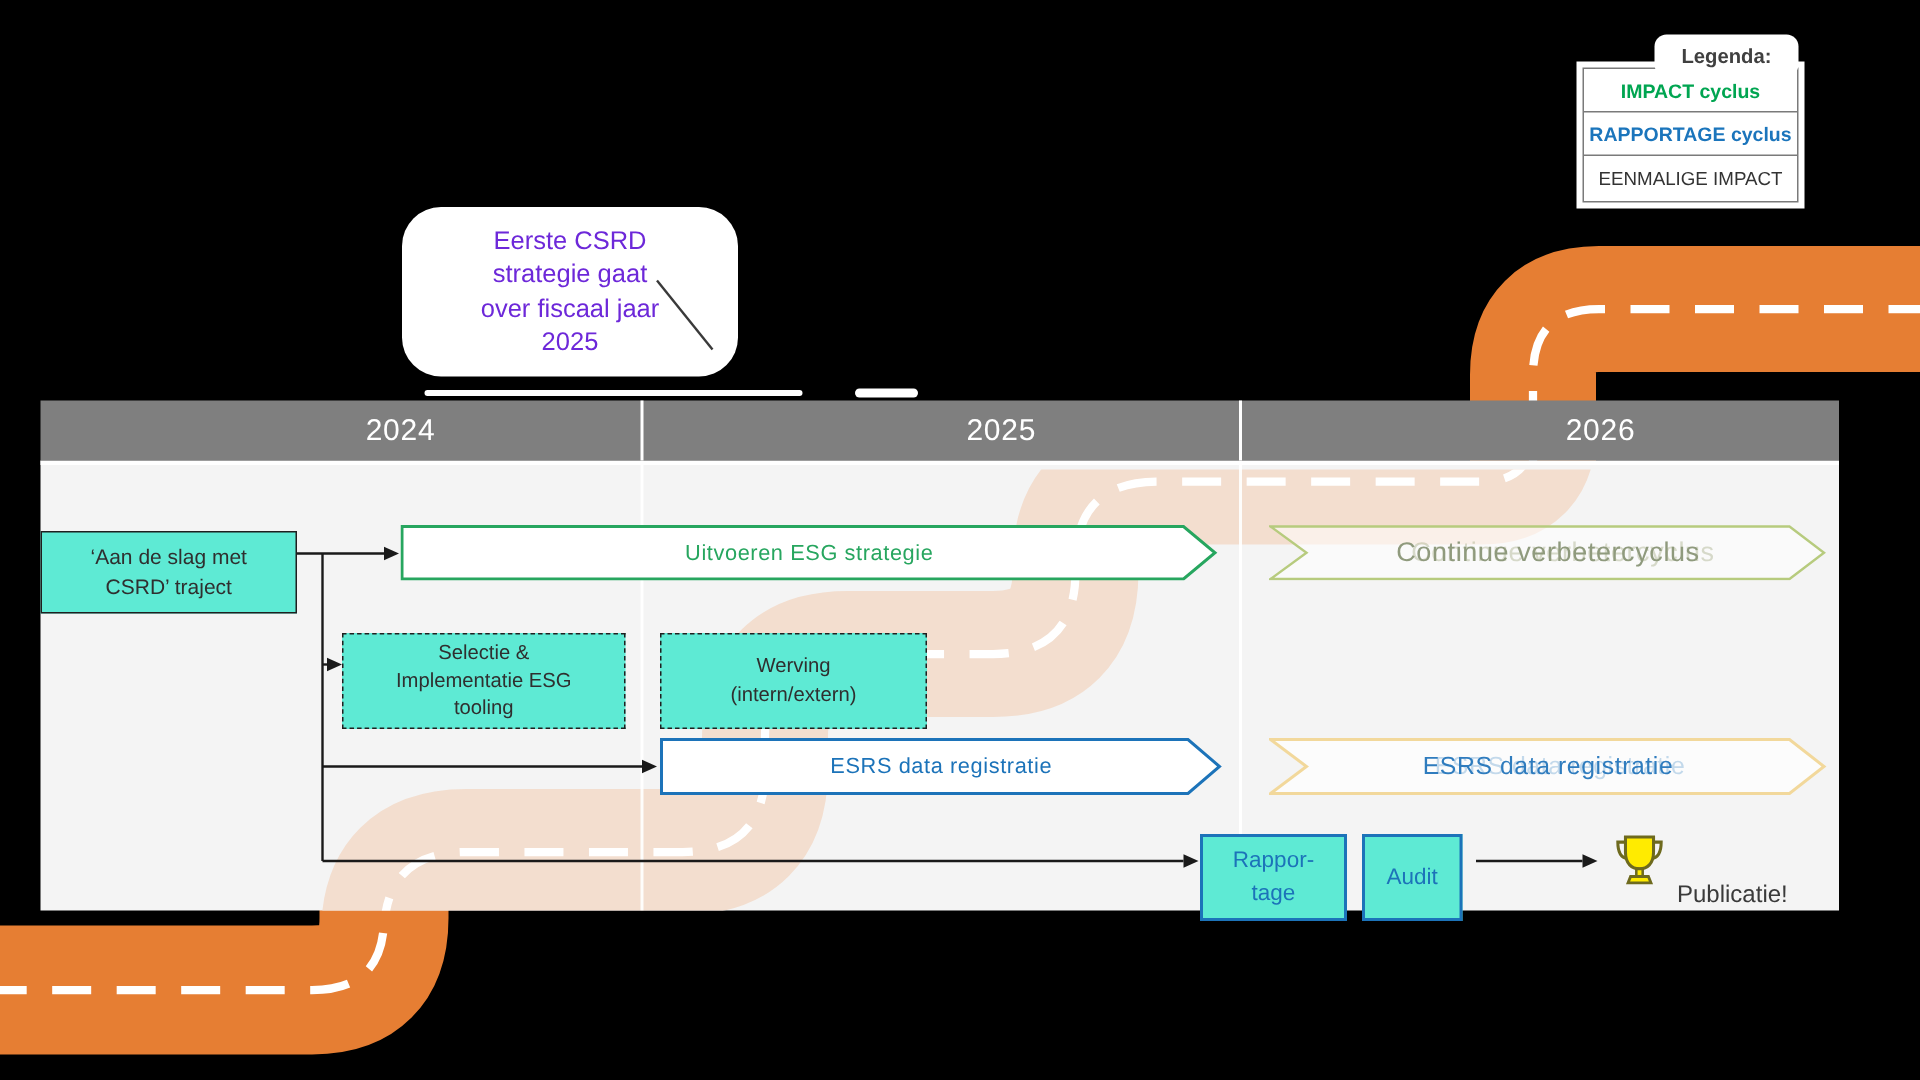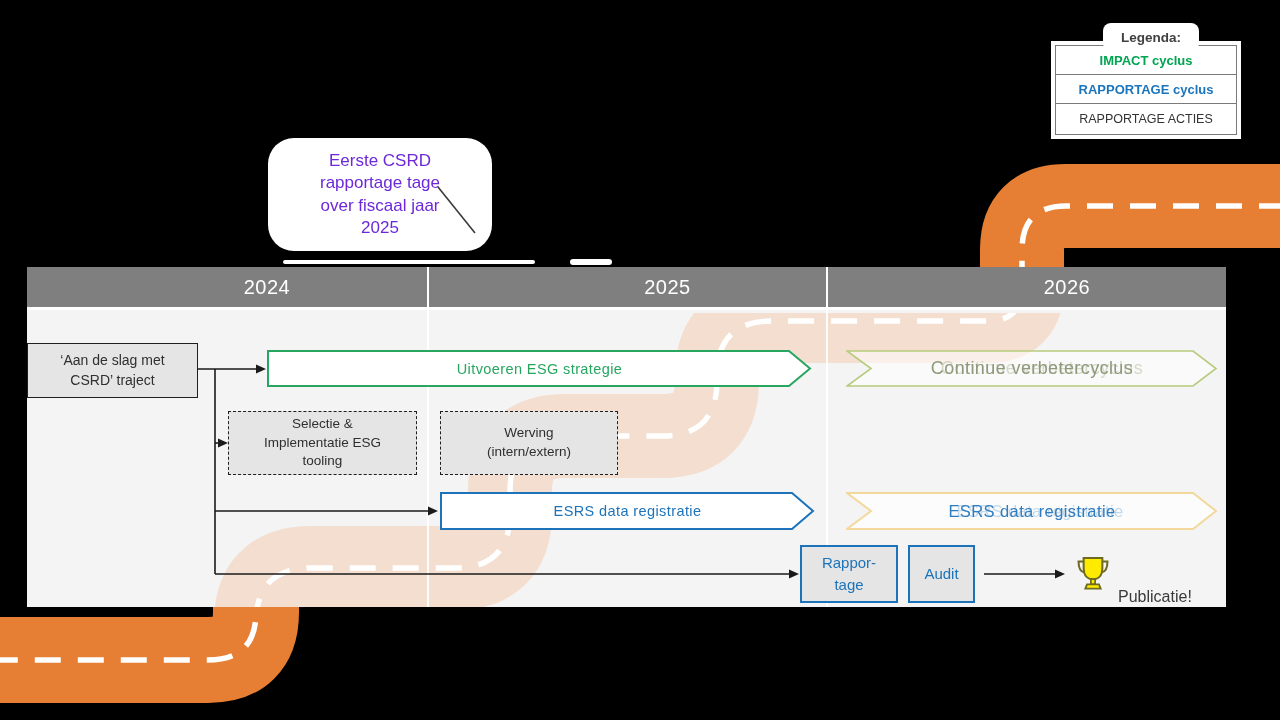--- a/index.html
+++ b/index.html
@@ -13,36 +13,36 @@
   .year-cell{position:absolute;top:0;height:40px;display:flex;align-items:center;justify-content:center;
              color:#ffffff;font-size:20px;font-weight:normal;letter-spacing:.5px;padding-left:40px;}
   .hdr-div{position:absolute;top:0;width:2px;height:40px;background:#fff;}
 
   
   .panel{left:27px;top:307px;width:1199px;height:300px;background:#f4f4f4;border-top:3px solid #fff;
          box-sizing:border-box;z-index:2;overflow:hidden;}
   .col-div{position:absolute;top:0;width:2px;height:297px;background:rgba(255,255,255,.92);z-index:3;}
 
   
-  .node{position:absolute;background:#e5e5e5;box-sizing:border-box;display:flex;flex-direction:column;
-        align-items:center;justify-content:center;text-align:right;z-index:7;line-height:1.38;}
+  .node{position:absolute;background:#5eead4;box-sizing:border-box;display:flex;flex-direction:column;
+        align-items:center;justify-content:center;text-align:right;z-index:7;line-height:1.38;margin-top:11px;}
   .solid-border{border:1.6px solid #1f1f1f;font-size:14px;}
   .dashed-border{border:1.4px dashed #1f1f1f;font-size:13.5px;}
   .blue-border{border:2px solid #1c73b9;color:#1c73b9;font-size:15px;line-height:1.5;}
 
   
   .chev{position:absolute;z-index:5;}
   .chev-label{position:absolute;display:flex;align-items:center;justify-content:center;z-index:7;}
   .txt-green{color:#27a65f;font-size:14.5px;letter-spacing:.4px;}
   .txt-blue{color:#1c73b9;font-size:14.5px;letter-spacing:.4px;}
   .ghost-green{color:#8f9a7d;font-size:18px;letter-spacing:.4px;text-shadow:10px 0 0 rgba(154,163,122,.38);}
   .ghost-blue{color:#2f7cbe;font-size:16.5px;letter-spacing:.4px;text-shadow:8px 0 0 rgba(47,124,190,.28);}
 
   
-  .legend-table{left:1055px;top:45px;width:182px;height:90px;background:#fff;border:1.6px solid #7a7a7a;
+  .legend-table{left:1055px;top:45px;width:144px;height:90px;background:#fff;border:1.6px solid #7a7a7a;
                 box-sizing:border-box;z-index:8;box-shadow:0 0 0 4px #fff;}
   .legend-row{height:29px;display:flex;align-items:center;justify-content:center;font-size:13px;
               border-bottom:1.6px solid #7a7a7a;box-sizing:border-box;}
   .legend-row:last-child{border-bottom:none;}
   .lg-impact{color:#00a551;font-weight:bold;}
   .lg-rapp{color:#1b75bc;font-weight:bold;}
   .lg-een{color:#333;font-size:12.5px;}
   .legend-title{left:1106px;top:26px;width:90px;height:22px;background:#fff;z-index:9;border-radius:5px;
                 display:flex;align-items:center;justify-content:center;font-size:13.5px;font-weight:bold;
                 box-shadow:0 0 0 3px #fff;color:#404040;}
@@ -132,27 +132,27 @@
     <path d="M9 7 H3 C3 15 5 19 10 20" fill="none" stroke="#6e6a1e" stroke-width="2.4"></path>
     <path d="M31 7 H37 C37 15 35 19 30 20" fill="none" stroke="#6e6a1e" stroke-width="2.4"></path>
     <path d="M17.5 28 h5 v6 h-5 Z" fill="#FFEB00" stroke="#6e6a1e" stroke-width="2"></path>
     <path d="M13 34 h14 l2 5 h-18 Z" fill="#FFEB00" stroke="#6e6a1e" stroke-width="2.2"></path>
   </svg>
   <div class="abs publicatie">Publicatie!</div>
 
   <div class="abs legend-table">
     <div class="legend-row lg-impact">IMPACT cyclus</div>
     <div class="legend-row lg-rapp">RAPPORTAGE cyclus</div>
-    <div class="legend-row lg-een">RAPPORTAGE ACTIES</div>
+    <div class="legend-row lg-een">EENMALIGE IMPACT</div>
   </div>
   <div class="abs legend-title">Legenda:</div>
 
   <div class="abs callout">
     <span>Eerste CSRD</span>
-    <span>rapportage tage</span>
+    <span>strategie gaat</span>
     <span>over fiscaal jaar</span>
     <span>2025</span>
   </div>
 
   <div class="scribble" style="left:283px;top:260px;width:252px;height:4px;"></div>
   <div class="scribble" style="left:570px;top:259px;width:42px;height:6px;"></div>
 
   <svg class="abs" style="left:0;top:0;z-index:9;pointer-events:none;" width="1280" height="720" viewBox="0 0 1280 720">
 
     <line x1="438" y1="187" x2="475" y2="233" stroke="#3a3a3a" stroke-width="1.6"></line>

